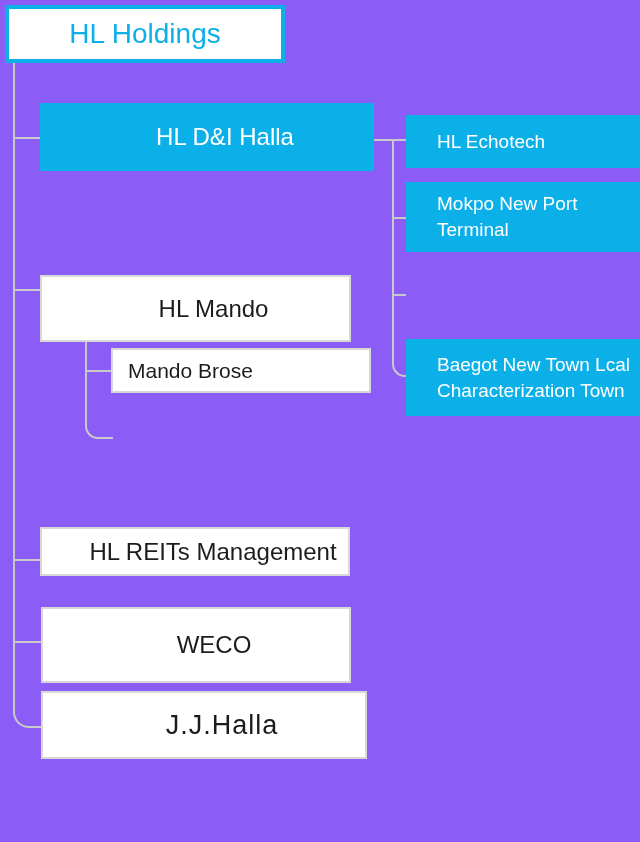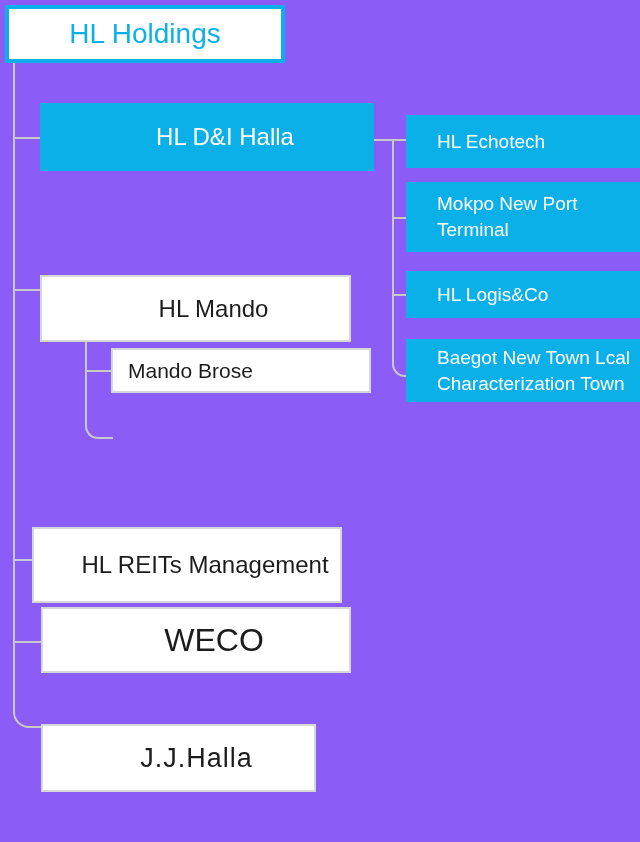--- a/index.html
+++ b/index.html
@@ -34,28 +34,28 @@
   .white-box{
     background:#ffffff;border:2px solid var(--box_border,#d7d7d7);
     color:var(--ink,#1c1c1c);
   }
   .center-text{justify-content:center;text-align:center;padding-left:36px;}
   .box-dni{left:40px;top:103px;width:334px;height:68px;font-size:24px;}
   .rightcol{left:406px;width:234px;font-size:19px;line-height:26px;padding-left:31px;padding-right:2px;}
   .box-echotech{top:115px;height:53px;}
   .box-mokpo{top:182px;height:70px;}
   .box-logis{top:271px;height:47px;}
-  .box-baegot{top:339px;height:63px;}
+  .box-baegot{top:339px;height:77px;}
   .box-mando{left:40px;top:275px;width:311px;height:67px;font-size:24px;}
   .subcol{left:111px;width:260px;height:45px;font-size:21px;padding-left:15px;}
   .box-brose{top:348px;}
   .box-klemove{top:416px;}
-  .box-reits{left:32px;top:527px;width:310px;height:76px;font-size:24px;}
-  .box-weco{left:41px;top:607px;width:310px;height:66px;font-size:32px;}
-  .box-jj{left:41px;top:724px;width:275px;height:68px;font-size:27px;letter-spacing:1px;}
+  .box-reits{left:40px;top:527px;width:310px;height:49px;font-size:24px;}
+  .box-weco{left:41px;top:607px;width:310px;height:76px;font-size:24px;}
+  .box-jj{left:41px;top:691px;width:326px;height:68px;font-size:27px;letter-spacing:1px;}
 </style>
 </head>
 <body>
 
 <div class="canvas">
 
   <div class="vline" style="left:13px;top:63px;width:2px;height:635px;"></div>
   <div class="corner" style="left:13px;top:694px;width:28px;height:32px;border-bottom-left-radius:16px;"></div>
 
   <div class="hline" style="left:15px;top:137px;width:25px;height:2px;"></div>
@@ -80,23 +80,20 @@
   <div class="box blue-box center-text box-dni">
     <span class="lbl">HL D&amp;I Halla</span>
   </div>
 
   <div class="box blue-box rightcol box-echotech">
     <span class="lbl">HL Echotech</span>
   </div>
   <div class="box blue-box rightcol box-mokpo">
     <span class="lbl">Mokpo New Port Terminal</span>
   </div>
-  <div class="box blue-box rightcol box-logis">
-    <span class="lbl">HL Logis&amp;Co</span>
-  </div>
   <div class="box blue-box rightcol box-baegot">
     <span class="lbl">Baegot New Town Lcal Characterization Town</span>
   </div>
 
   <div class="box white-box center-text box-mando">
     <span class="lbl">HL Mando</span>
   </div>
   <div class="box white-box subcol box-brose">
     <span class="lbl">Mando Brose</span>
   </div>

